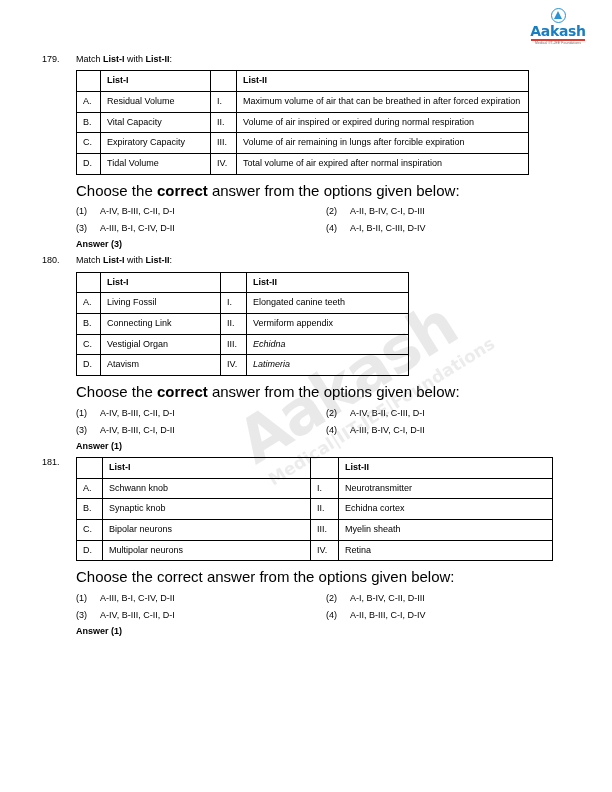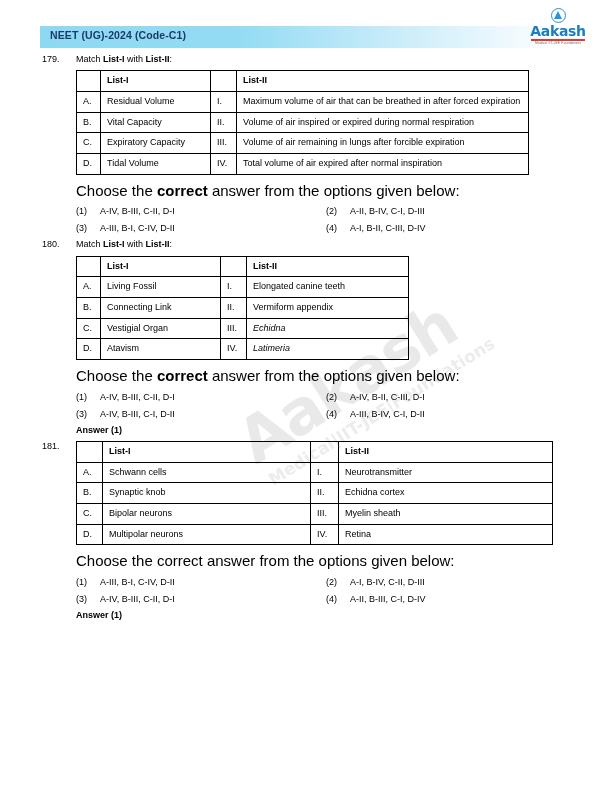--- a/index.html
+++ b/index.html
@@ -237,24 +237,20 @@
 </head>
 <body>
 
 <div id="page">
 
   <div id="watermark">
     <div class="wm-main">Aakash</div>
     <div class="wm-sub">Medical|IIT-JEE|Foundations</div>
   </div>
 
-  <div id="header">
-    <div id="header-bar"></div>
-    <div id="header-title">NEET (UG)-2024 (Code-C1)</div>
-  </div>
 
   <div id="logo">
     <div class="logo-mark"></div>
     <div class="logo-word">Aakash</div>
     <div class="logo-rule"></div>
     <div class="logo-tag">Medical IIT-JEE Foundations</div>
   </div>
 
   <div id="content">
 
@@ -317,20 +313,21 @@
         <div class="opt">
           <span class="lbl">(3)</span>
           <span class="txt">A-III, B-I, C-IV, D-II</span>
         </div>
         <div class="opt">
           <span class="lbl">(4)</span>
           <span class="txt">A-I, B-II, C-III, D-IV</span>
         </div>
       </div>
 
+      <div class="answer">Answer (3)</div>
     </div>
 
     <div class="question">
       <div class="q-num">180.</div>
       <div class="q-stem"><span>Match </span><b>List-I</b><span> with </span><b>List-II</b><span>:</span></div>
 
       <table class="match t2">
         <colgroup>
             <col class="c1">
             <col class="c2">
@@ -407,21 +404,21 @@
           </colgroup>
         <tbody>
           <tr>
             <th></th>
             <th>List-I</th>
             <th></th>
             <th>List-II</th>
           </tr>
           <tr>
             <td class="key">A.</td>
-            <td>Schwann cells</td>
+            <td>Schwann knob</td>
             <td class="rom">I.</td>
             <td>Neurotransmitter</td>
           </tr>
           <tr>
             <td class="key">B.</td>
             <td>Synaptic knob</td>
             <td class="rom">II.</td>
             <td>Echidna cortex</td>
           </tr>
           <tr>

